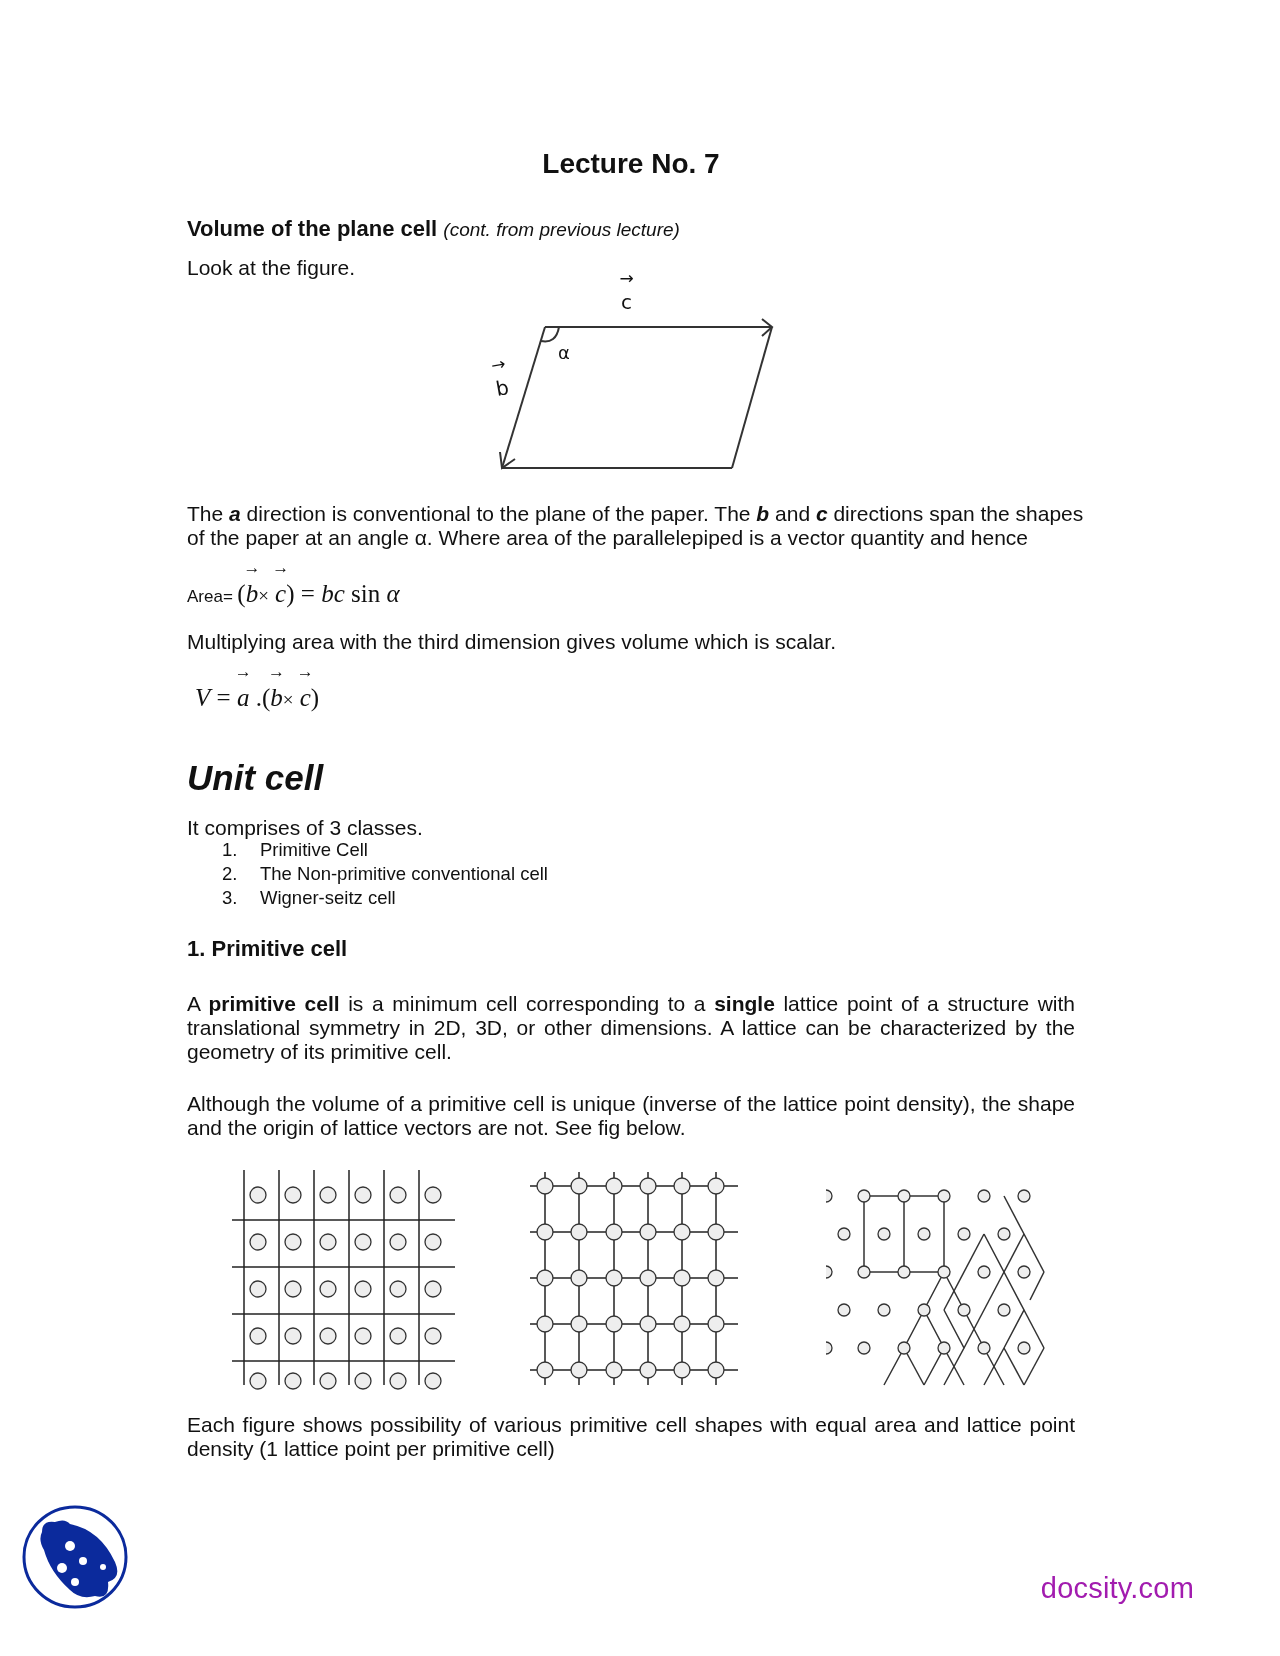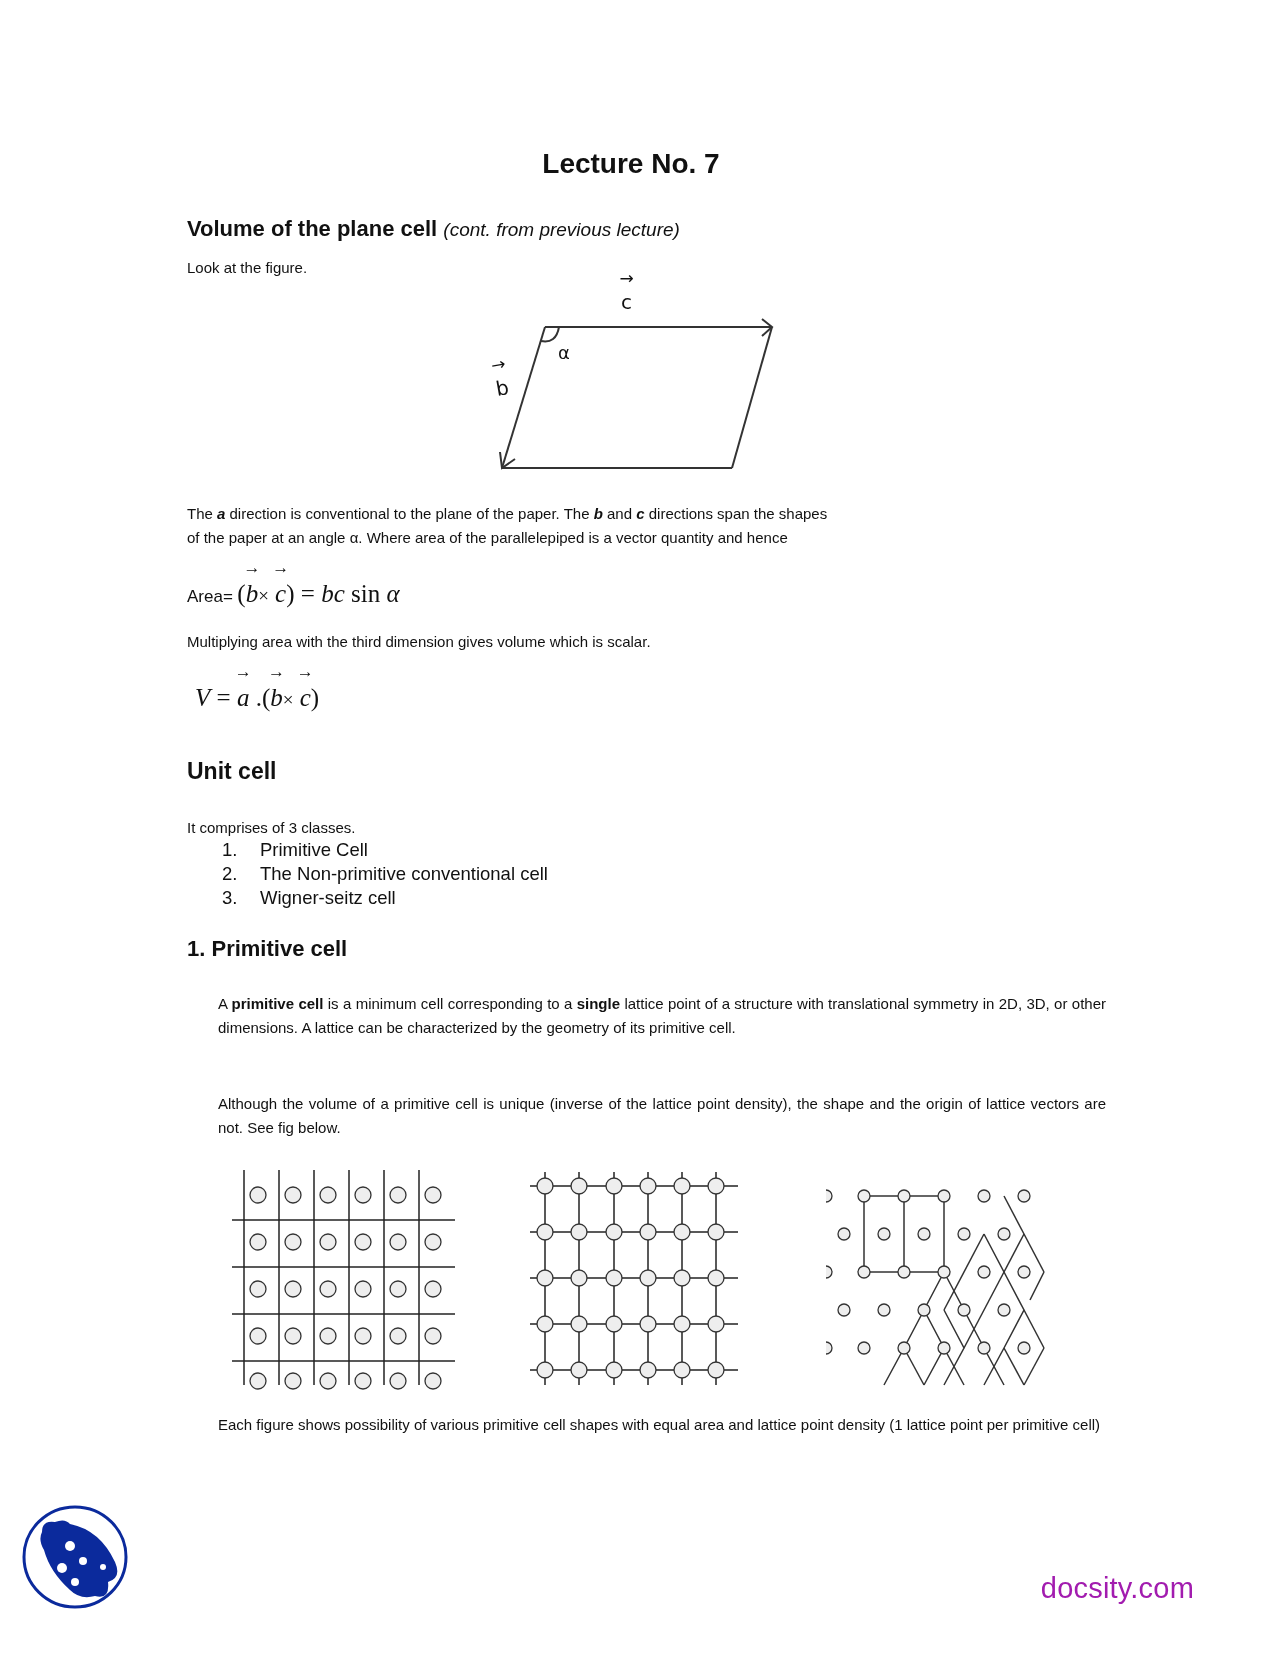--- a/index.html
+++ b/index.html
@@ -1,24 +1,24 @@
 <!DOCTYPE html>
 <html><head>
 <meta charset="utf-8">
 <style>
   html, body { margin: 0; padding: 0; background: #ffffff; }
   body { width: 1280px; height: 1656px; position: relative; overflow: hidden;
          font-family: "Liberation Sans", sans-serif; color: #111; }
   .abs { position: absolute; }
   .title { left: 0; width: 1262px; top: 148px; text-align: center; font-size: 28px; font-weight: bold; }
   .h2 { font-size: 22px; font-weight: bold; }
-  .h1 { font-size: 23px; font-weight: bold; }
+  .h1 { font-size: 35px; font-weight: bold; font-style: italic; }
   .h3 { font-size: 22px; font-weight: bold; }
-  .p { font-size: 15px; line-height: 24px; }
-  .just { text-align: justify; text-align-last: left; width: 888px; margin-left: 31px; }
+  .p { font-size: 21px; line-height: 24px; }
+  .just { text-align: justify; text-align-last: left; width: 888px; }
   .it { font-style: italic; font-weight: normal; }
   .bi { font-weight: bold; font-style: italic; }
   .b { font-weight: bold; }
   .math { font-family: "Liberation Serif", serif; font-size: 25px; font-style: italic; }
   .math .up { font-style: normal; }
   .vec { position: relative; display: inline-block; }
   .vec::before { content: "\2192"; position: absolute; top: -22px; left: 50%; transform: translateX(-50%);
                  font-size: 17px; font-style: normal; }
   .list { left: 222px; top: 838px; }
   .list li { list-style: none; font-size: 18.5px; line-height: 24px; }

